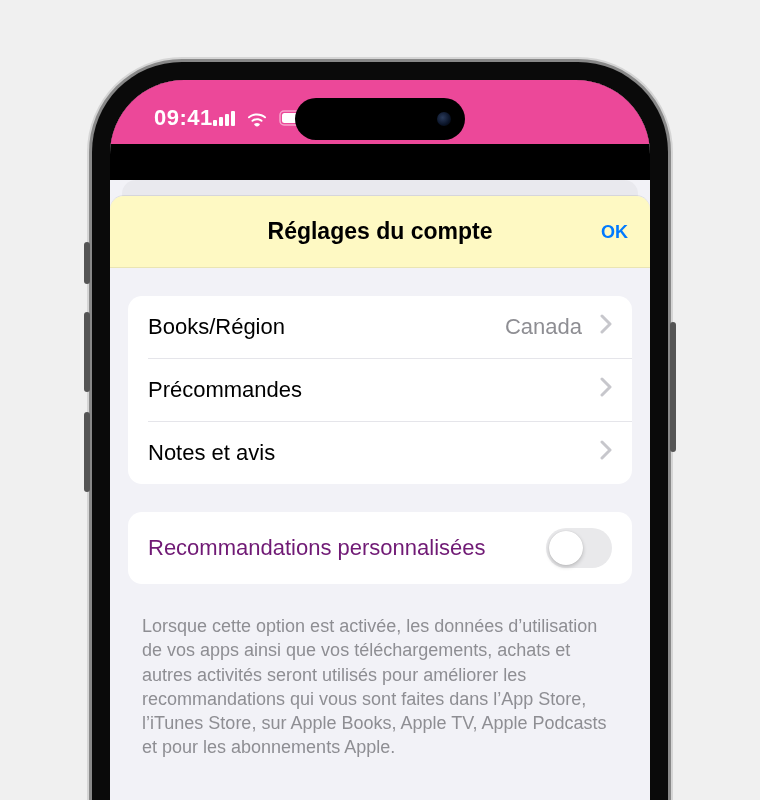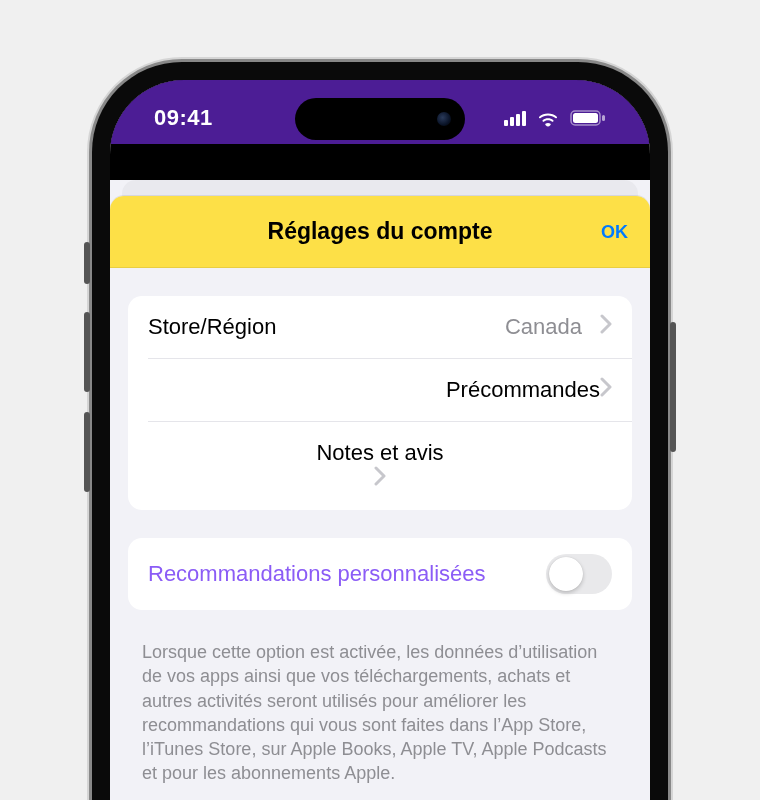--- a/index.html
+++ b/index.html
@@ -35,24 +35,24 @@
       width: 100%;
       height: 100%;
       background: #f2f2f7;
       border-radius: 74px 74px 0 0;
       overflow: hidden;
     }
     .status-bar {
       position: absolute;
       top: 0; left: 0; right: 0;
       height: 64px;
-      background: #4c1d95;
-      display: flex;
-      align-items: center;
-      justify-content: space-between;
+      background: #ec4899;
+      display: flex;
+      align-items: center;
+      justify-content: flex-start;
       padding: 12px 44px 0 44px;
       color: #fff;
       z-index: 10;
     }
     .status-time {
       font-size: 22px;
       font-weight: 600;
       letter-spacing: 0.5px;
     }
     .status-icons {
@@ -104,21 +104,21 @@
       min-height: 700px;
       box-shadow: 0 -1px 0 rgba(0,0,0,0.08);
     }
     .sheet-header {
       position: relative;
       height: 72px;
       display: flex;
       align-items: center;
       justify-content: center;
       border-bottom: 1px solid rgba(0,0,0,0.08);
-      background: #fde047;
+      background: #fef9c3;
       border-radius: 14px 14px 0 0;
     }
     .sheet-title {
       font-size: 23px;
       font-weight: 600;
       color: #000;
     }
     .done-btn {
       position: absolute;
       right: 22px;
@@ -153,21 +153,21 @@
       overflow: hidden;
     }
     .toggle-row {
       display: flex;
       align-items: center;
       padding: 16px 20px;
     }
     .toggle-label {
       flex: 1;
       font-size: 22px;
-      color: #8b5cf6;
+      color: #701a75;
       line-height: 1.25;
     }
     .toggle {
       width: 66px;
       height: 40px;
       background: #e9e9eb;
       border-radius: 20px;
       position: relative;
       cursor: pointer;
       flex-shrink: 0;
@@ -230,39 +230,39 @@
     <div class="bg-card"></div>
 
     <div class="sheet">
       <div class="sheet-header">
         <div class="sheet-title">Réglages du compte</div>
         <div class="done-btn">OK</div>
       </div>
 
       <div class="group">
         <div class="row">
-          <span class="row-label">Store/Région</span>
+          <span class="row-label">Books/Région</span>
           <span class="row-value">Canada</span>
           <span class="chevron">
             <svg width="12" height="20" viewBox="0 0 12 20">
                 <path fill="none" stroke="#c7c7cc" stroke-width="3" stroke-linecap="round" stroke-linejoin="round" d="M2 2l8 8-8 8"></path>
               </svg>
           </span>
         </div>
         <div class="sep"></div>
-        <div class="row" style="border:none;margin:0;padding:18px 20px;text-align:right;">
+        <div class="row" style="border:none;margin:0;padding:18px 20px;">
           <span class="row-label">Précommandes</span>
           <span class="chevron">
             <svg width="12" height="20" viewBox="0 0 12 20">
                 <path fill="none" stroke="#c7c7cc" stroke-width="3" stroke-linecap="round" stroke-linejoin="round" d="M2 2l8 8-8 8"></path>
               </svg>
           </span>
         </div>
         <div class="sep"></div>
-        <div class="row" style="border:none;margin:0;padding:18px 20px;flex-direction:column;">
+        <div class="row" style="border:none;margin:0;padding:18px 20px;">
           <span class="row-label">Notes et avis</span>
           <span class="chevron">
             <svg width="12" height="20" viewBox="0 0 12 20">
                 <path fill="none" stroke="#c7c7cc" stroke-width="3" stroke-linecap="round" stroke-linejoin="round" d="M2 2l8 8-8 8"></path>
               </svg>
           </span>
         </div>
       </div>
 
       <div class="group2">

